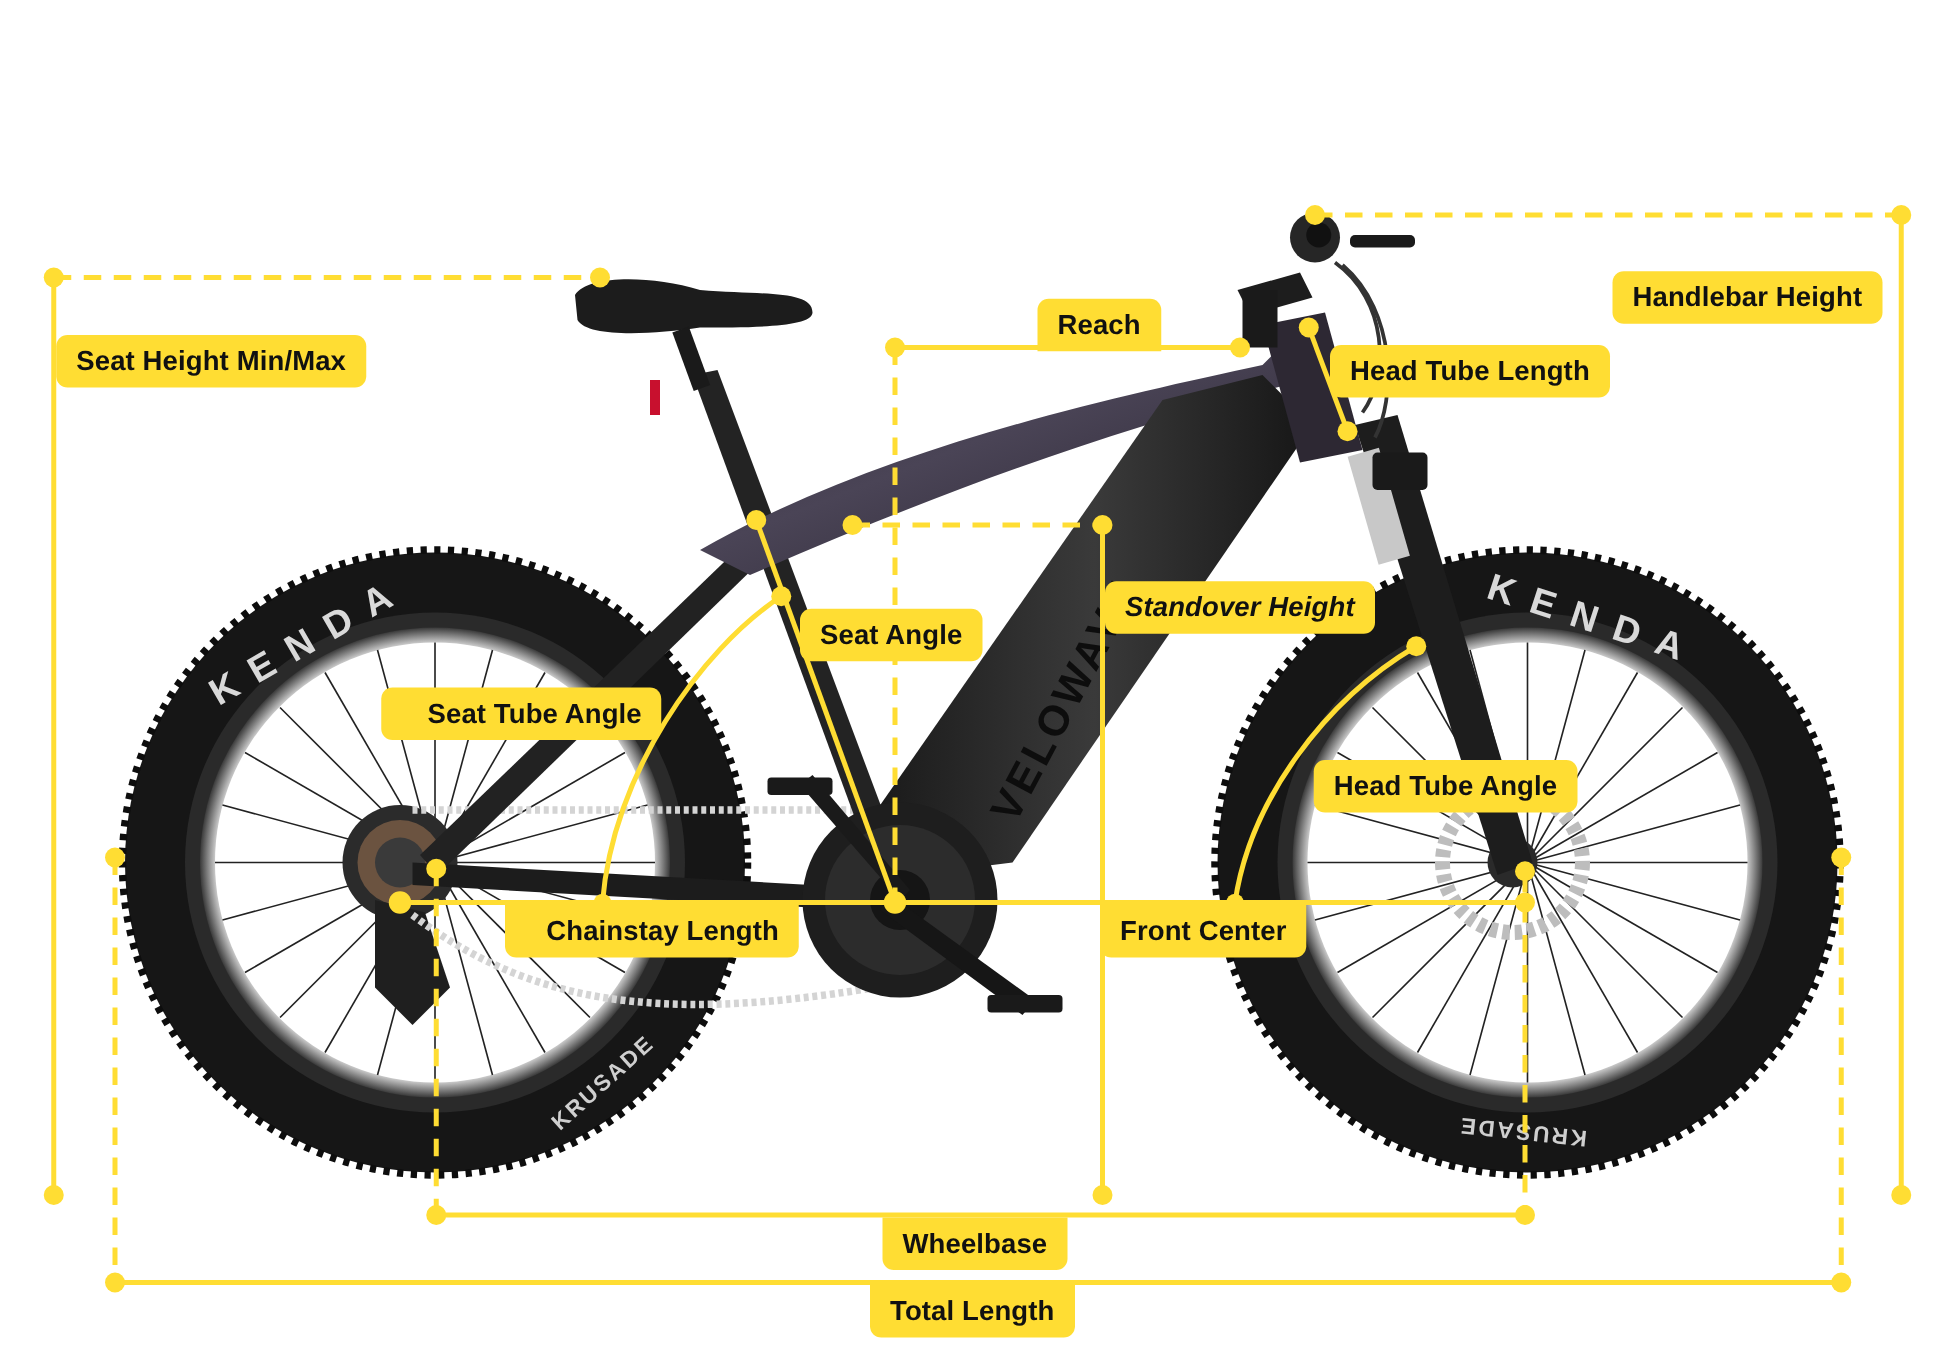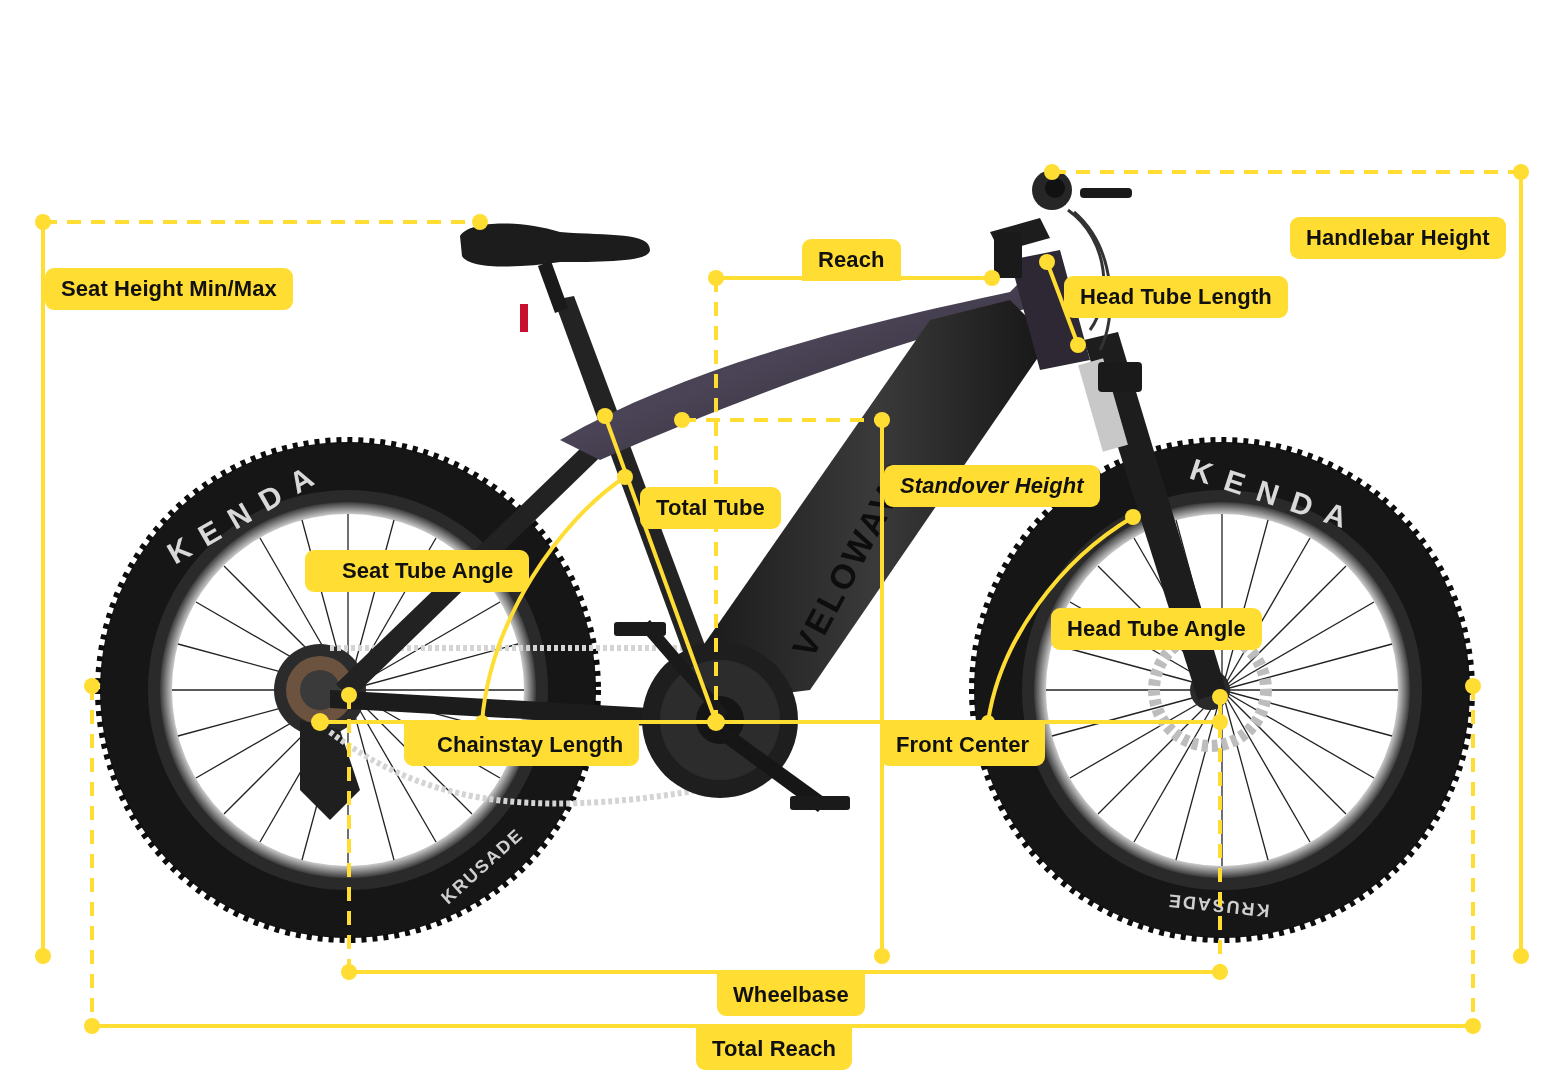--- a/index.html
+++ b/index.html
@@ -236,24 +236,24 @@
       <circle cx="1220" cy="972" r="8"></circle>
       <circle cx="92" cy="686" r="8"></circle>
       <circle cx="1473" cy="686" r="8"></circle>
       <circle cx="92" cy="1026" r="8"></circle>
       <circle cx="1473" cy="1026" r="8"></circle>
     </g>
   </svg>
 
   <div class="label" style="left:1290px; top:217px;">Handlebar Height</div>
   <div class="label" style="left:45px; top:268px;">Seat Height Min/Max</div>
-  <div class="label tab-top" style="left:802px; top:239px;">Reach</div>
+  <div class="label tab-top" style="left:830px; top:239px;">Reach</div>
   <div class="label" style="left:1064px; top:276px;">Head Tube Length</div>
   <div class="label" style="left:884px; top:465px;font-style:italic;">Standover Height</div>
-  <div class="label" style="left:640px; top:487px;">Total Tube</div>
+  <div class="label" style="left:640px; top:487px;">Seat Angle</div>
   <div class="label" style="left:305px; top:550px;padding-left:37px;">Seat Tube Angle</div>
   <div class="label" style="left:1051px; top:580px;margin-top:28px;">Head Tube Angle</div>
   <div class="label tab-bottom" style="left:404px; top:724px;padding-left:33px;">Chainstay Length</div>
   <div class="label tab-bottom" style="left:880px; top:724px;">Front Center</div>
-  <div class="label tab-bottom" style="left:706px; top:974px;margin-left:11px;">Wheelbase</div>
-  <div class="label tab-bottom" style="left:696px; top:1028px;">Total Reach</div>
+  <div class="label tab-bottom" style="left:706px; top:974px;">Wheelbase</div>
+  <div class="label tab-bottom" style="left:696px; top:1028px;">Total Length</div>
 
 </div>
 
 </body></html>

